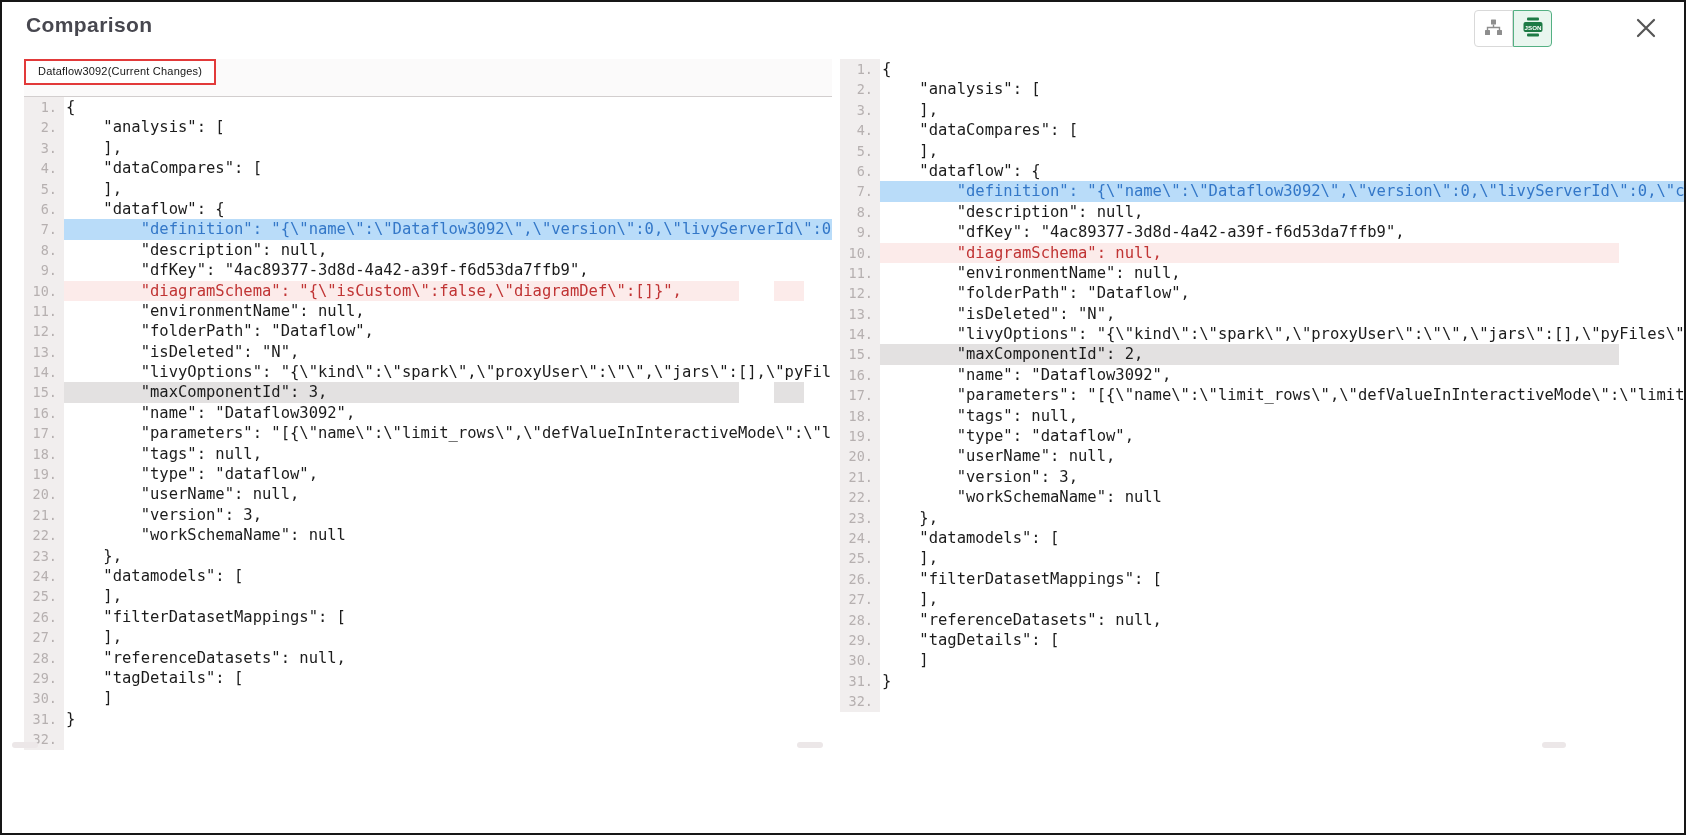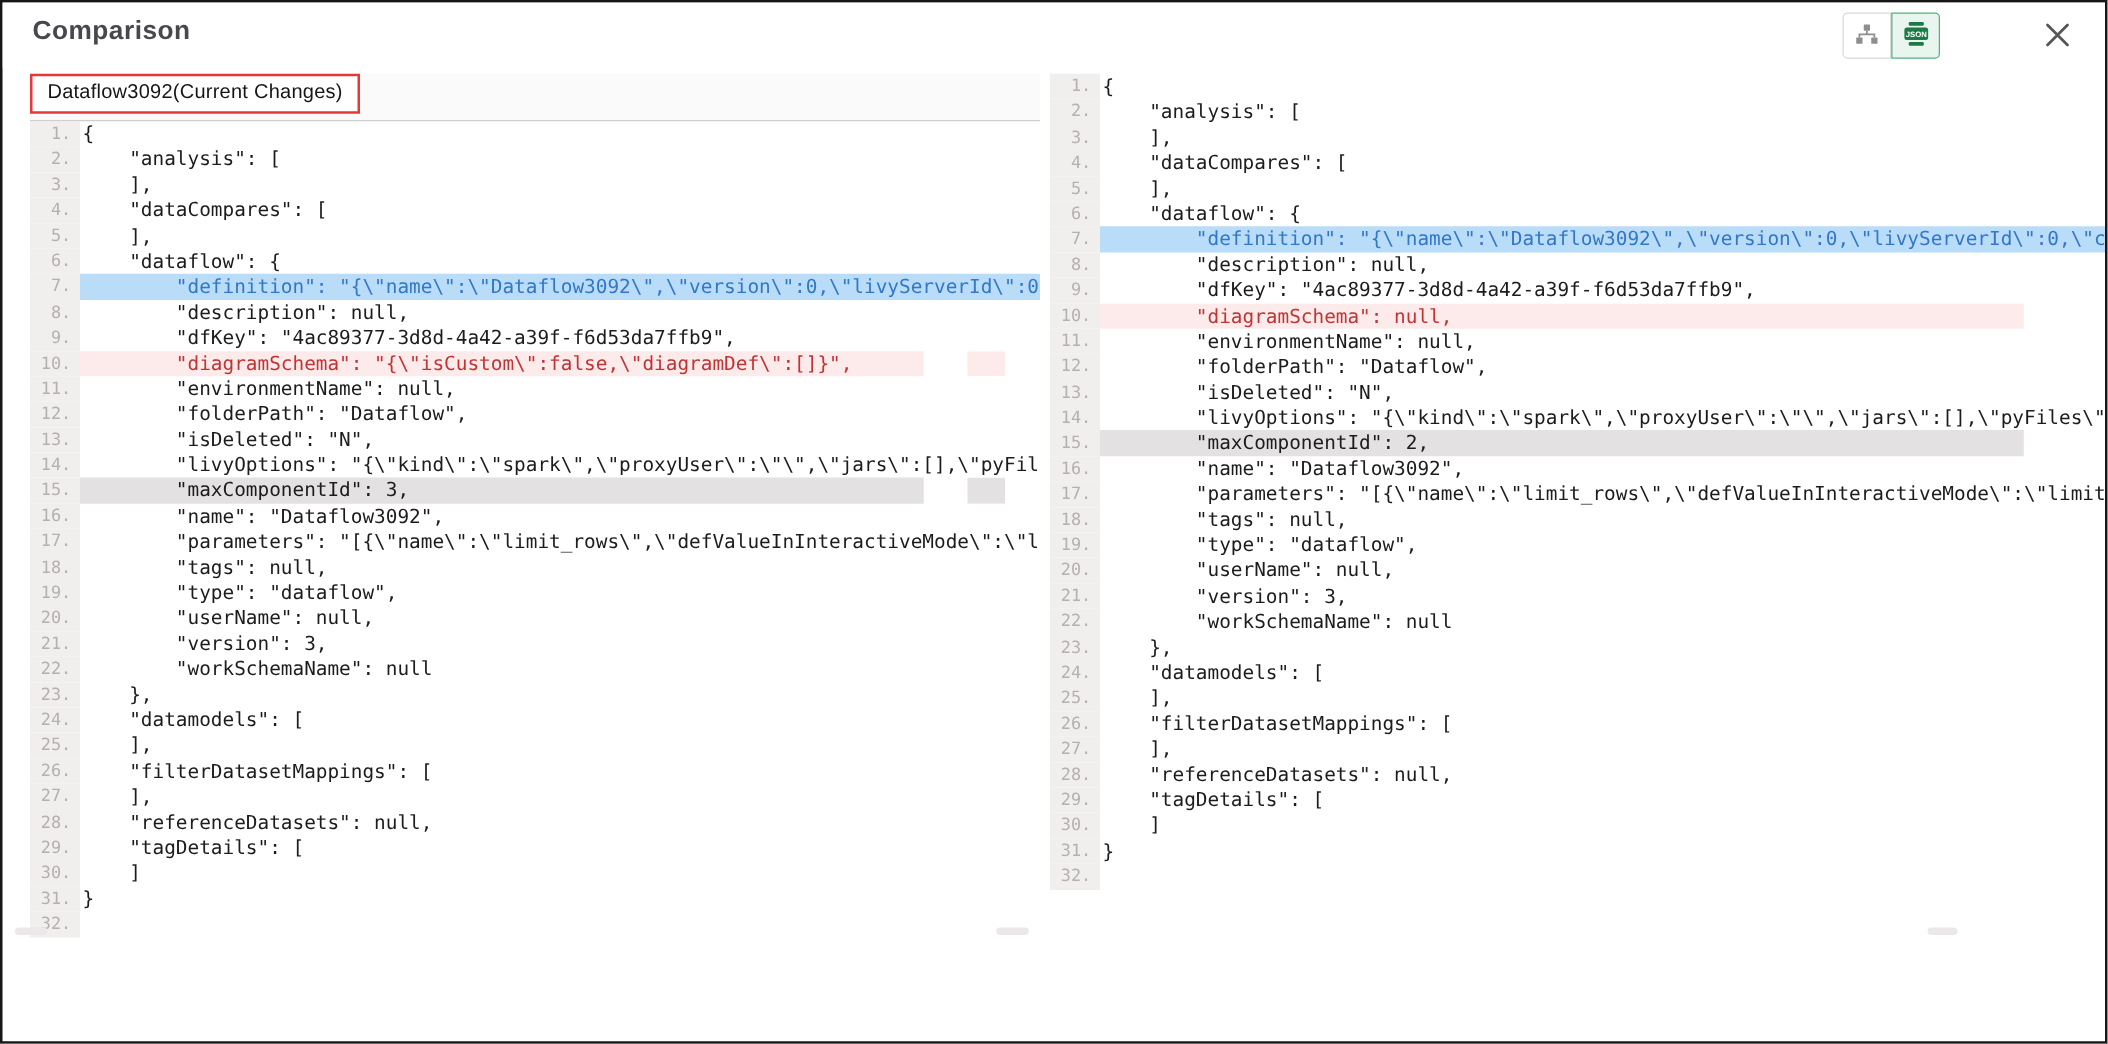--- a/index.html
+++ b/index.html
@@ -52,21 +52,21 @@
   .pane{position:absolute;top:57px;}
   .pane-left{left:22px;width:808px;--band-w:675px;}
   .pane-right{left:838px;width:846px;--band-w:739px;}
   .pane-header{
     position:relative;height:38px;background:#fbfafa;border-bottom:1px solid #d2cece;
   }
   .header-badge{
     position:absolute;left:0;top:0;
     background:#fff;border:2px solid var(--header-box-border);
     padding:4px 12px 6px 12px;
-    font-size:16px;color:#151515;letter-spacing:.2px;white-space:nowrap;
+    font-size:11px;color:#151515;letter-spacing:.2px;white-space:nowrap;
   }
   .editor-lines{width:100%;}
   .line{display:flex;height:20.4px;}
   .ln{
     flex:0 0 40px;background:var(--gutter-bg);color:var(--gutter-tx);
     text-align:right;padding-right:7px;
     font:13.5px/20.4px "DejaVu Sans Mono",monospace;
     user-select:none;
   }
   .code{

